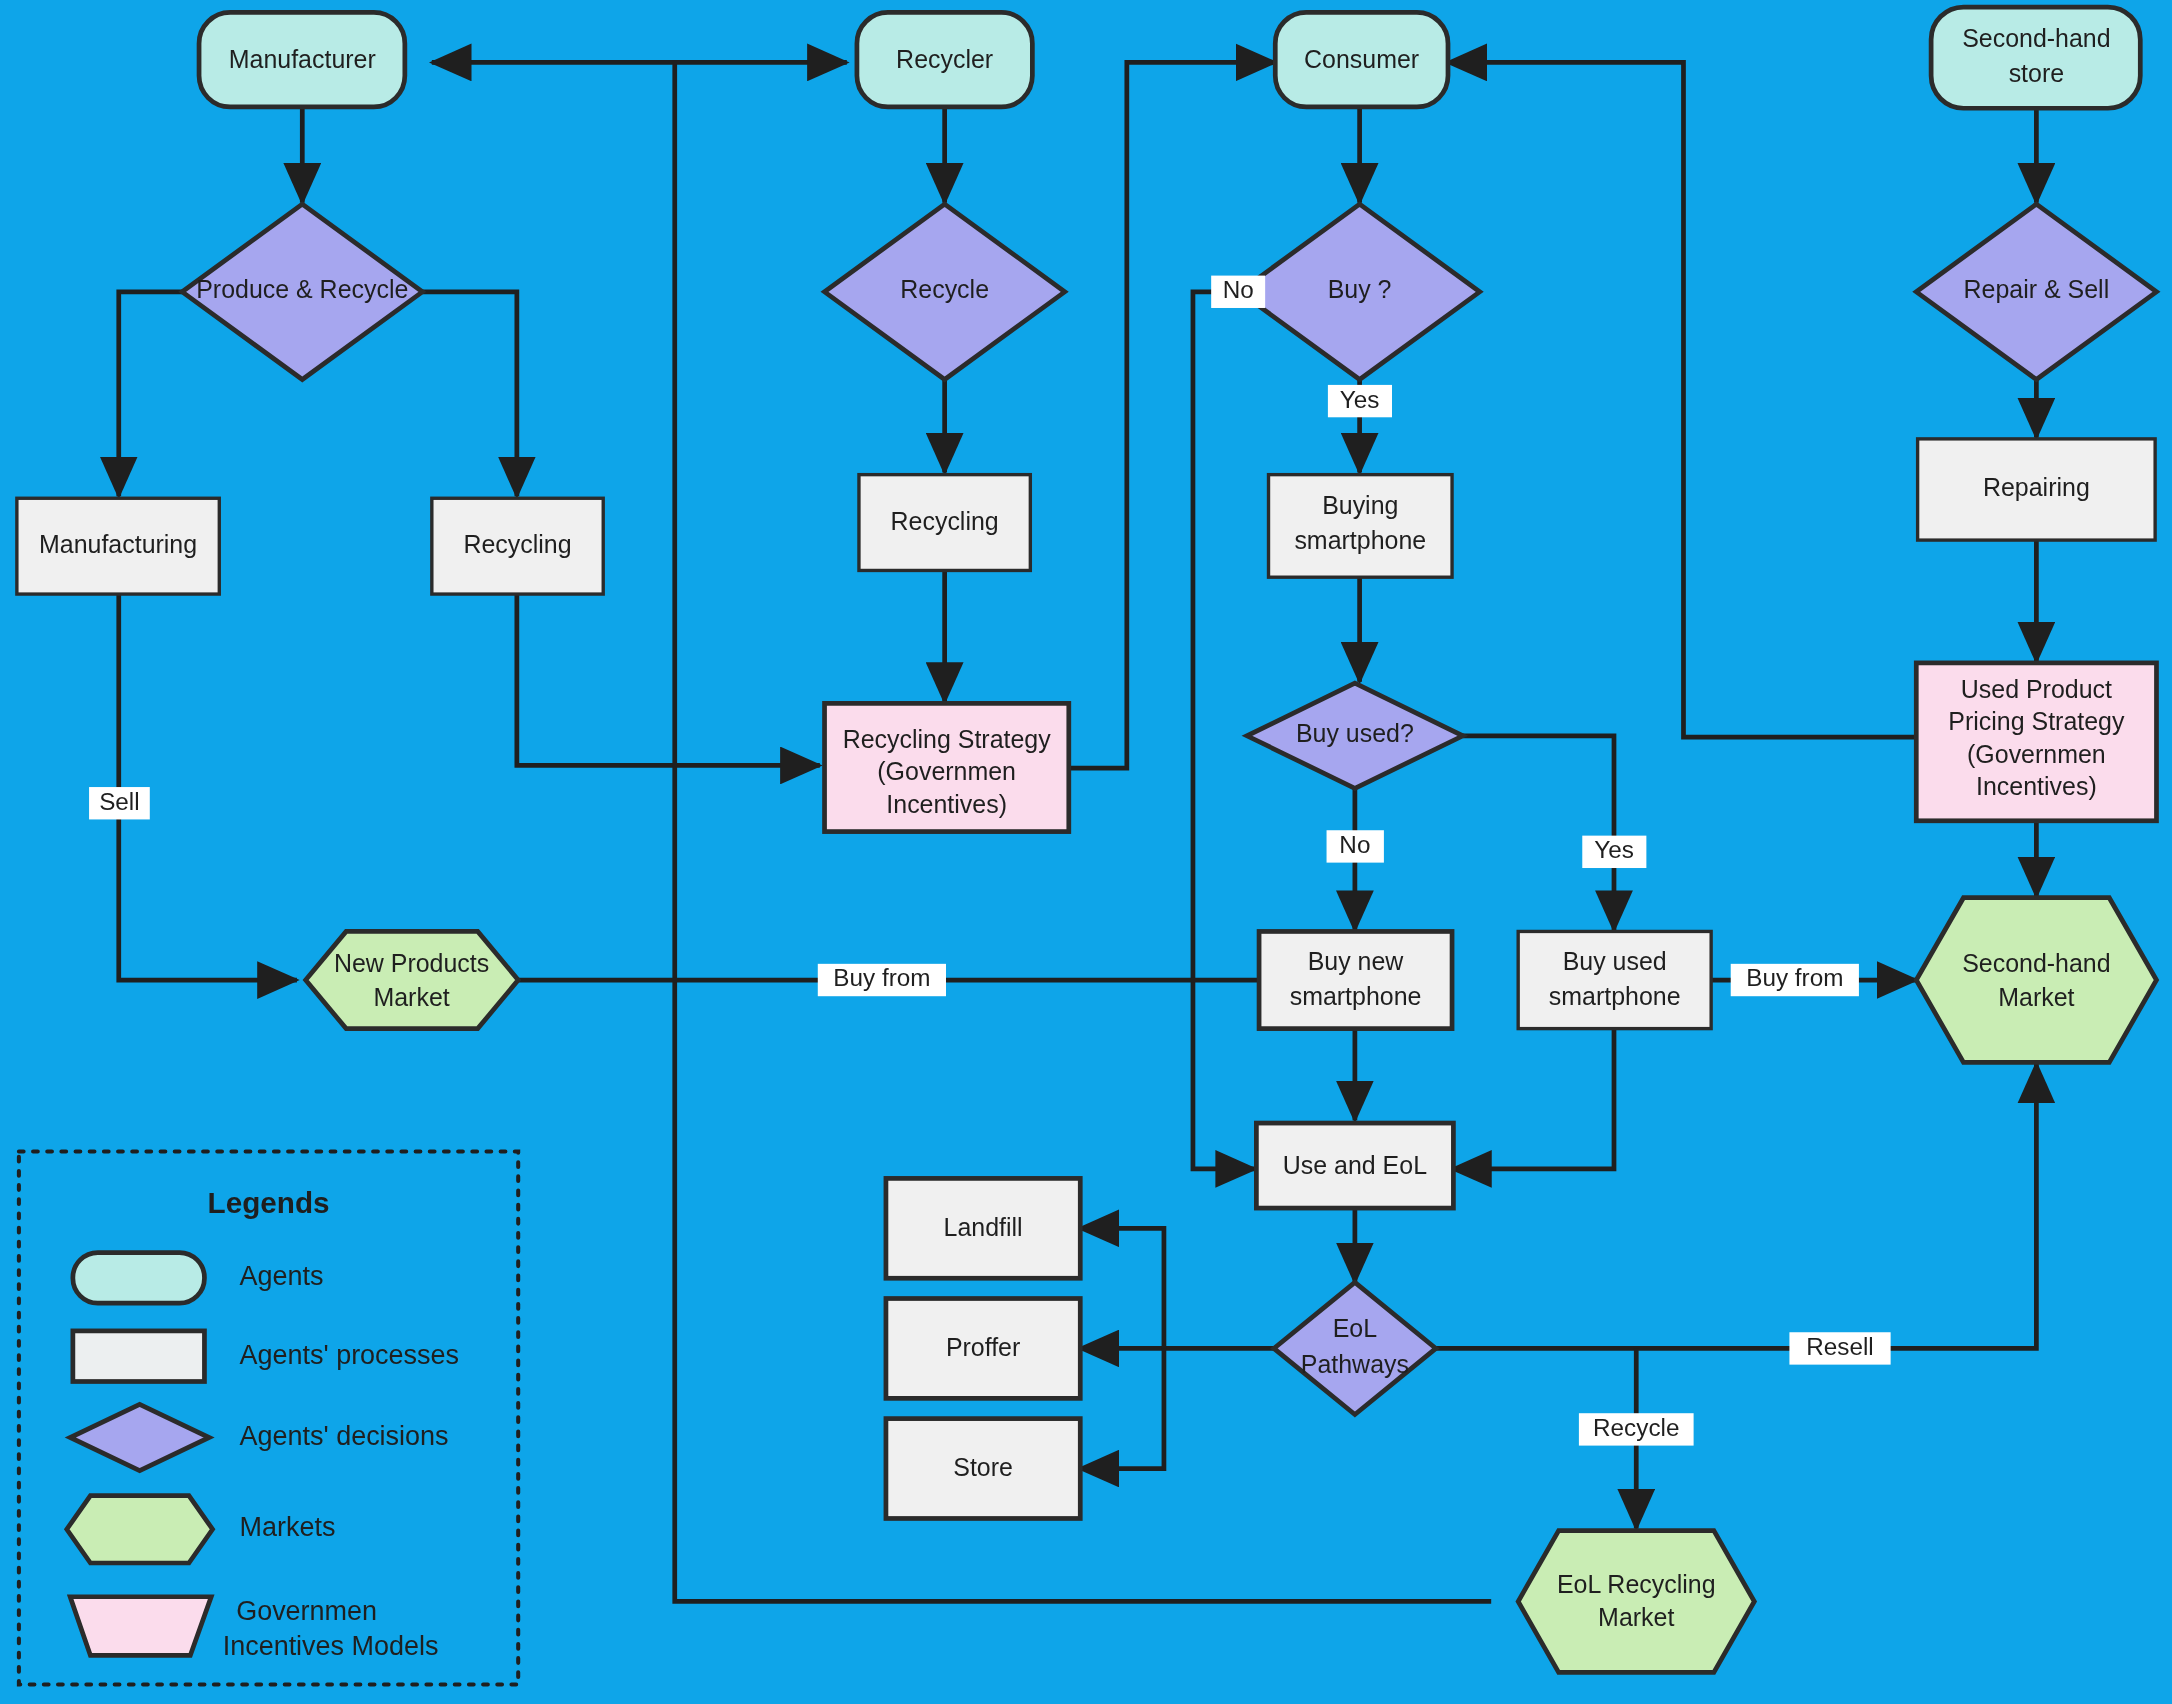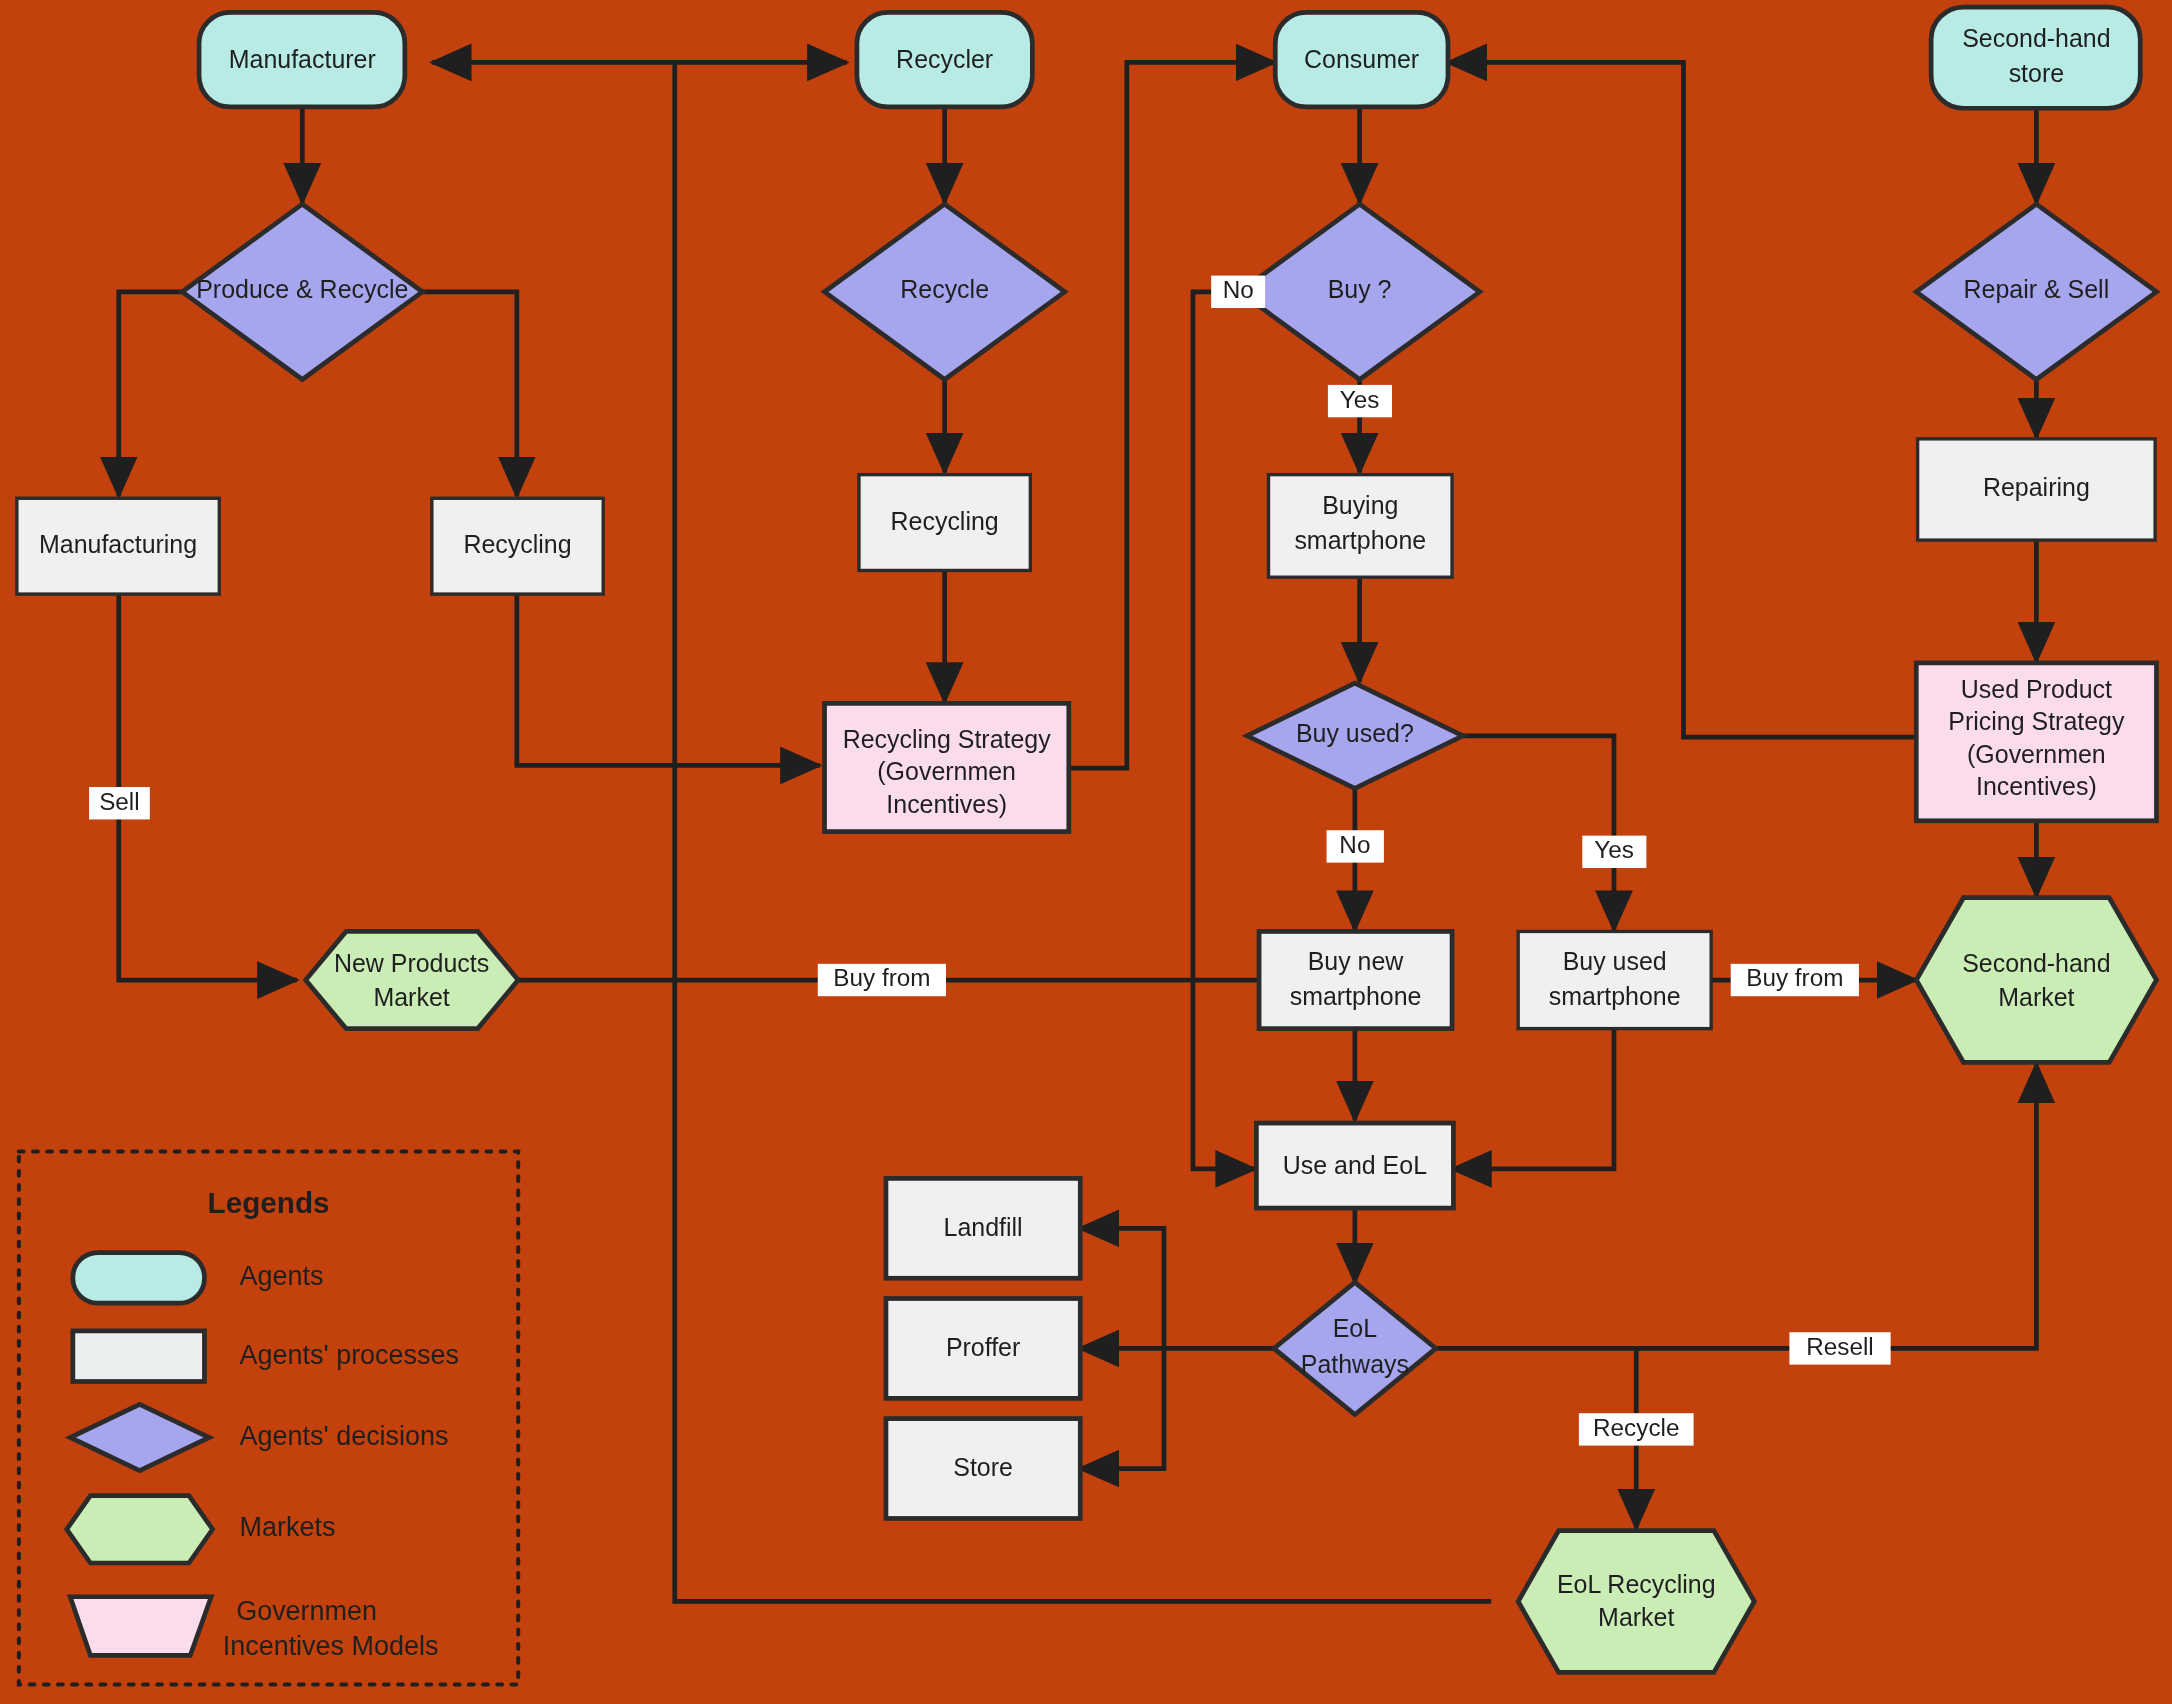--- a/index.html
+++ b/index.html
@@ -1,17 +1,17 @@
 <!DOCTYPE html>
 <html style="font-size:10.8px"><head>
 <meta charset="utf-8">
 <style>
   html,body{margin:0;padding:0;background:#ffffff;}
   body{font-family:"Liberation Sans","DejaVu Sans",sans-serif;}
-  #stage{position:relative;width:2172px;height:1705px;background:#c2410c;overflow:hidden;}
+  #stage{position:relative;width:2172px;height:1705px;background:#0ea5e9;overflow:hidden;}
   svg{position:absolute;left:0;top:0;width:2172px;height:1705px;}
   .nd-txt{font-family:"Liberation Sans","DejaVu Sans",sans-serif;font-size:37px;fill:#1f1f1f;text-anchor:middle;dominant-baseline:middle;}
   .edge-lbl{font-family:"Liberation Sans","DejaVu Sans",sans-serif;font-size:36px;fill:#1f1f1f;text-anchor:middle;dominant-baseline:middle;}
   .lg-title{font-family:"Liberation Sans","DejaVu Sans",sans-serif;font-size:44px;font-weight:bold;fill:#1f1f1f;text-anchor:middle;dominant-baseline:middle;}
   .lg-txt{font-family:"Liberation Sans","DejaVu Sans",sans-serif;font-size:40px;fill:#1f1f1f;text-anchor:start;dominant-baseline:middle;}
   .shape{stroke:#2b2b2b;stroke-width:7;}
   .shape-thin{stroke:#2b2b2b;stroke-width:5;}
   .ln{stroke:#1f1f1f;stroke-width:7;fill:none;stroke-linecap:butt;stroke-linejoin:miter;}
   .legend-box{fill:none;stroke:#1f1f1f;stroke-width:6;stroke-dasharray:7 14;stroke-linecap:round;}
 </style>

